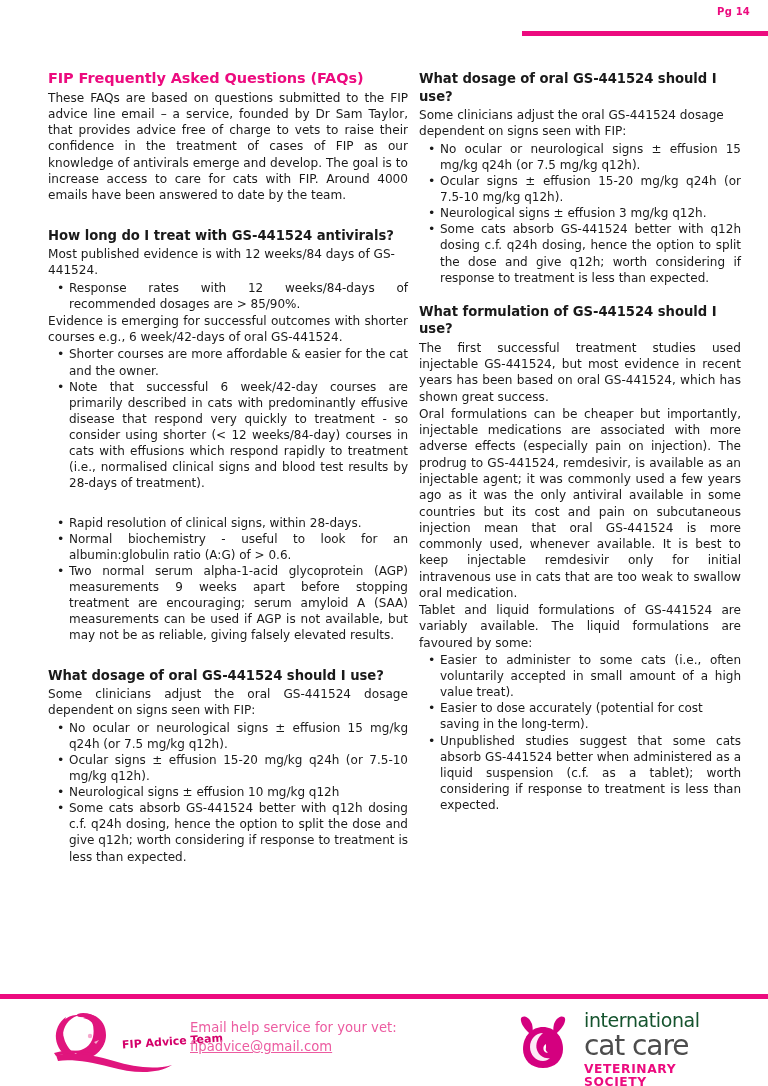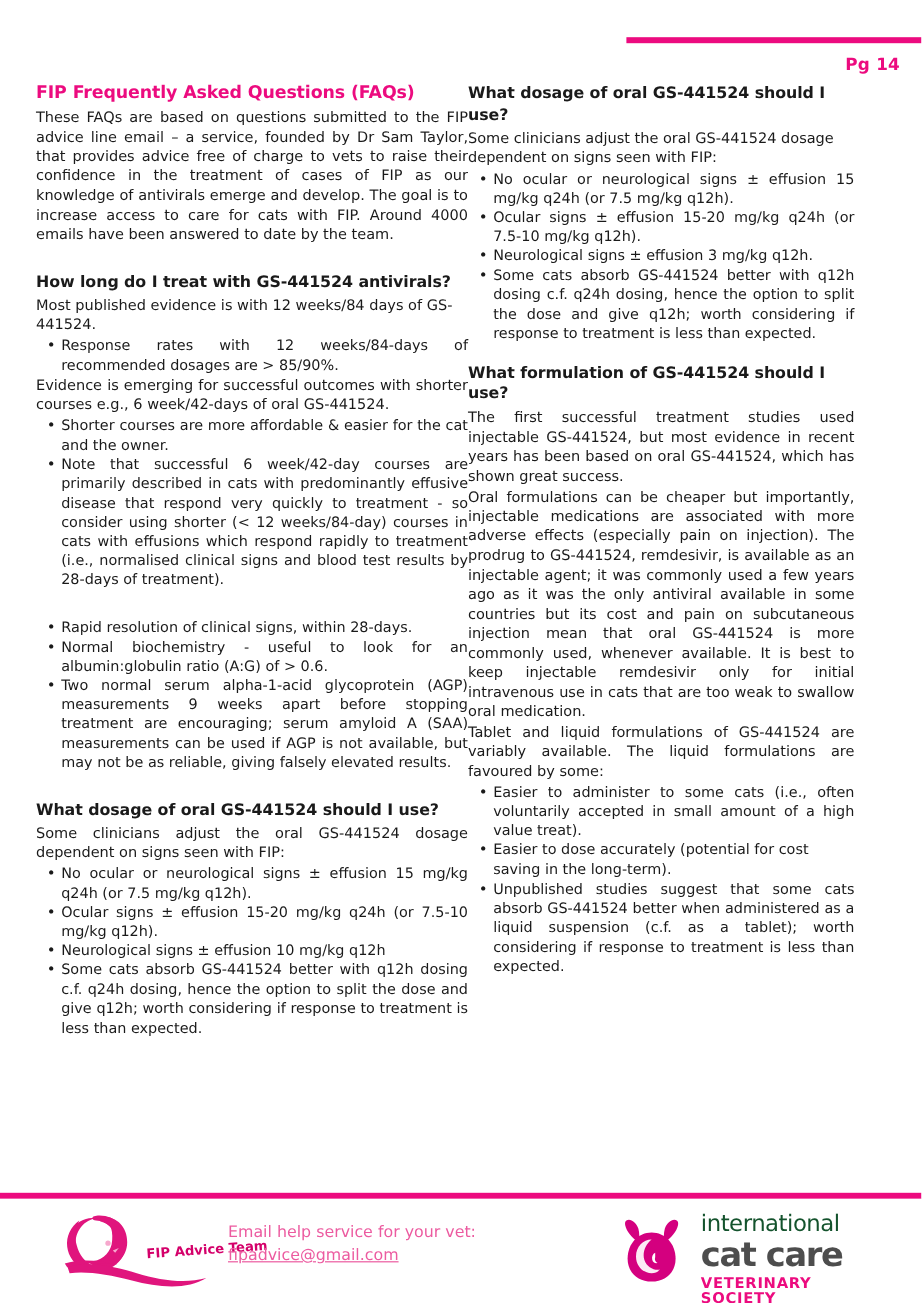--- a/index.html
+++ b/index.html
@@ -16,39 +16,38 @@
     overflow: hidden;
   }
 
   
   .header { position: absolute; top: 0; left: 0; right: 0; height: 44px; }
   .pg-label {
     position: absolute;
     right: 18px; top: 6px;
     font-family: "DejaVu Sans", sans-serif;
     font-weight: 700;
-    font-size: 14px;
+    font-size: 10px;
     letter-spacing: .2px;
     color: #ec0b7f;
-    margin-top: 40px;
   }
   .header-rule {
     position: absolute;
     left: 522px; right: 0; top: 31px;
     height: 5px;
     background: #ec0b7f;
   }
 
   
   .columns {
     position: absolute;
-    top: 70px; left: 30px; right: 33px;
+    top: 70px; left: 48px; right: 33px;
     height: 918px;
     display: flex;
-    gap: 0;
+    gap: 11px;
   }
   .col { width: 360px; flex: 0 0 360px; }
   .col.right { width: 322px; flex: 0 0 322px; }
 
   
   h1.section-title {
     margin: 0 0 2px 0;
     font-size: 14.5px;
     font-weight: 700;
     color: #ec0b7f;
@@ -155,21 +154,21 @@
     font-family: "DejaVu Sans", sans-serif;
     font-size: 19px;
     color: #14532d;
     letter-spacing: -0.4px;
     line-height: 1.05;
     font-weight: 400;
   }
   .icc-catcare {
     font-family: "DejaVu Sans", sans-serif;
     font-size: 28px;
-    font-weight: 700;
+    font-weight: 400;
     color: #4d4d4d;
     letter-spacing: -1.1px;
     line-height: 1.0;
     margin-top: 1px;
   }
   .icc-vet {
     font-family: "DejaVu Sans", sans-serif;
     font-size: 12.3px;
     font-weight: 700;
     color: #ec0b7f;

